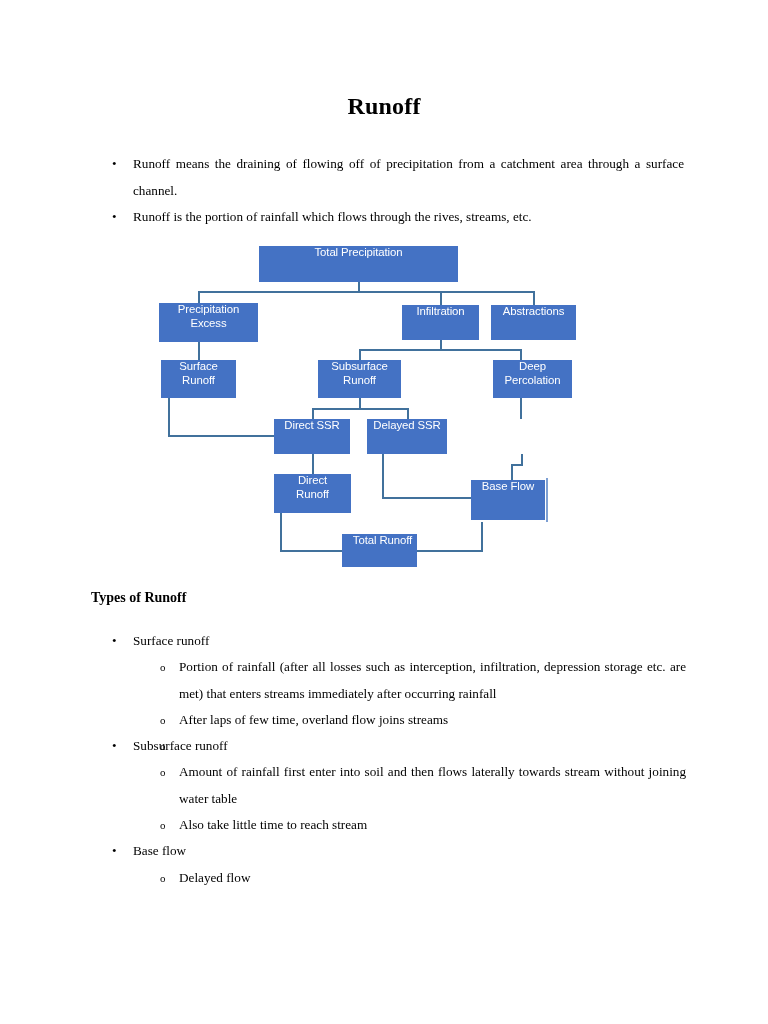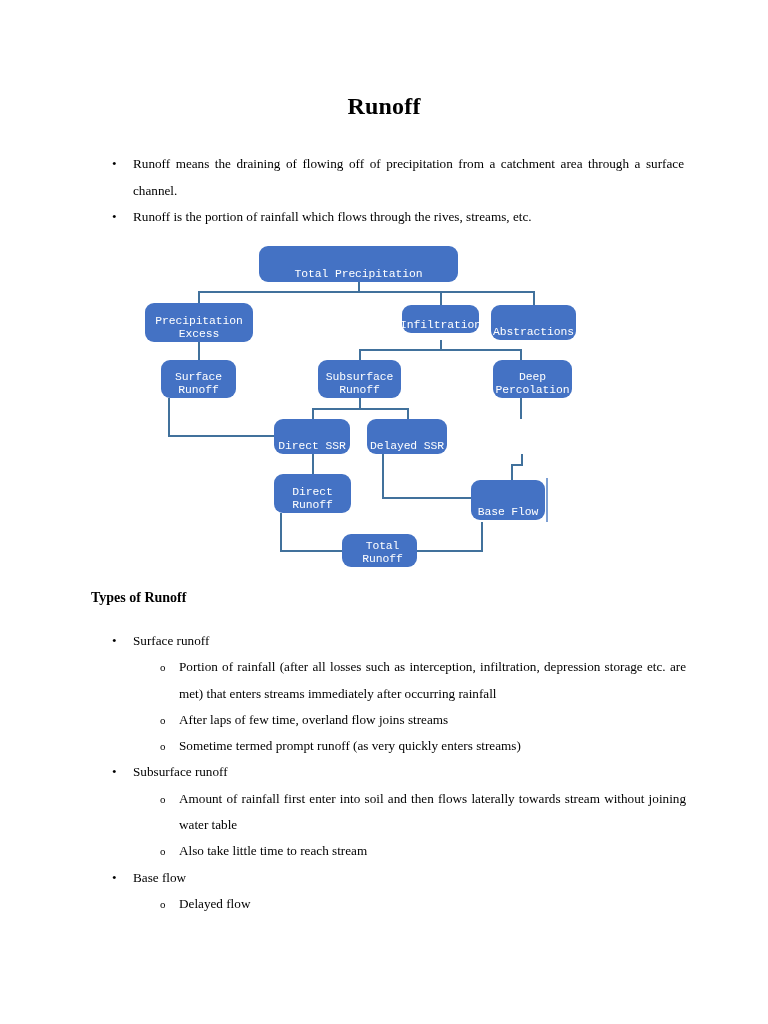--- a/index.html
+++ b/index.html
@@ -111,30 +111,29 @@
     left: 0;
     top: 0;
     width: 768px;
     height: 1024px;
     pointer-events: none;
   }
   .node-box {
     position: absolute;
     background: #4472C4;
     color: #ffffff;
-    font-family: Liberation Mono, monospace;
+    font-family: Liberation Sans, sans-serif;
     font-size: 11.4px;
     line-height: 13.6px;
     display: flex;
-    align-items: flex-end;
+    align-items: flex-start;
     justify-content: center;
     text-align: center;
     box-sizing: border-box;
     letter-spacing: -0.1px;
-    border-radius: 9px;
   }
   .node-box span { display: block; white-space: pre-line; }
 
   .conn {
     position: absolute;
     background: #41719C;
   }
   .conn.h { height: 1.6px; }
   .conn.v { width: 1.6px; }
 
@@ -199,26 +198,26 @@
     <div class="conn v" style="left:280px; top:513px; height:39px;"></div>
     <div class="conn h" style="left:280px; top:550px; width:64px;"></div>
 
     <div class="conn v" style="left:481px; top:522px; height:29px;"></div>
     <div class="conn h" style="left:416px; top:550px; width:67px;"></div>
 
     <div class="node-box" style="left:259px; top:246px; width:199px; height:36px;">
       <span>Total Precipitation</span>
     </div>
 
-    <div class="node-box" style="left:145px; top:303px; width:108px; height:39px;">
+    <div class="node-box" style="left:159px; top:303px; width:99px; height:39px;">
       <span>Precipitation
 Excess</span>
     </div>
 
-    <div class="node-box" style="left:402px; top:305px; width:77px; height:28px;">
+    <div class="node-box" style="left:402px; top:305px; width:77px; height:35px;">
       <span>Infiltration</span>
     </div>
 
     <div class="node-box" style="left:491px; top:305px; width:85px; height:35px;">
       <span>Abstractions</span>
     </div>
 
     <div class="node-box" style="left:161px; top:360px; width:75px; height:38px;">
       <span>Surface
 Runoff</span>
@@ -270,21 +269,20 @@
     <div class="lvl2">
       <span class="bullet-mark">o</span>
       <span>Portion of rainfall (after all losses such as interception, infiltration, depression storage etc. are met) that enters streams immediately after occurring rainfall</span>
     </div>
     <div class="lvl2 nojust">
       <span class="bullet-mark">o</span>
       <span>After laps of few time, overland flow joins streams</span>
     </div>
     <div class="lvl2 nojust">
       <span class="bullet-mark">o</span>
-      <span>Sometime termed prompt runoff (as very quickly enters streams)</span>
     </div>
 
     <div class="lvl1">
       <span class="bullet-mark">•</span>
       <span>Subsurface runoff</span>
     </div>
     <div class="lvl2">
       <span class="bullet-mark">o</span>
       <span>Amount of rainfall first enter into soil and then flows laterally towards stream without joining water table</span>
     </div>

